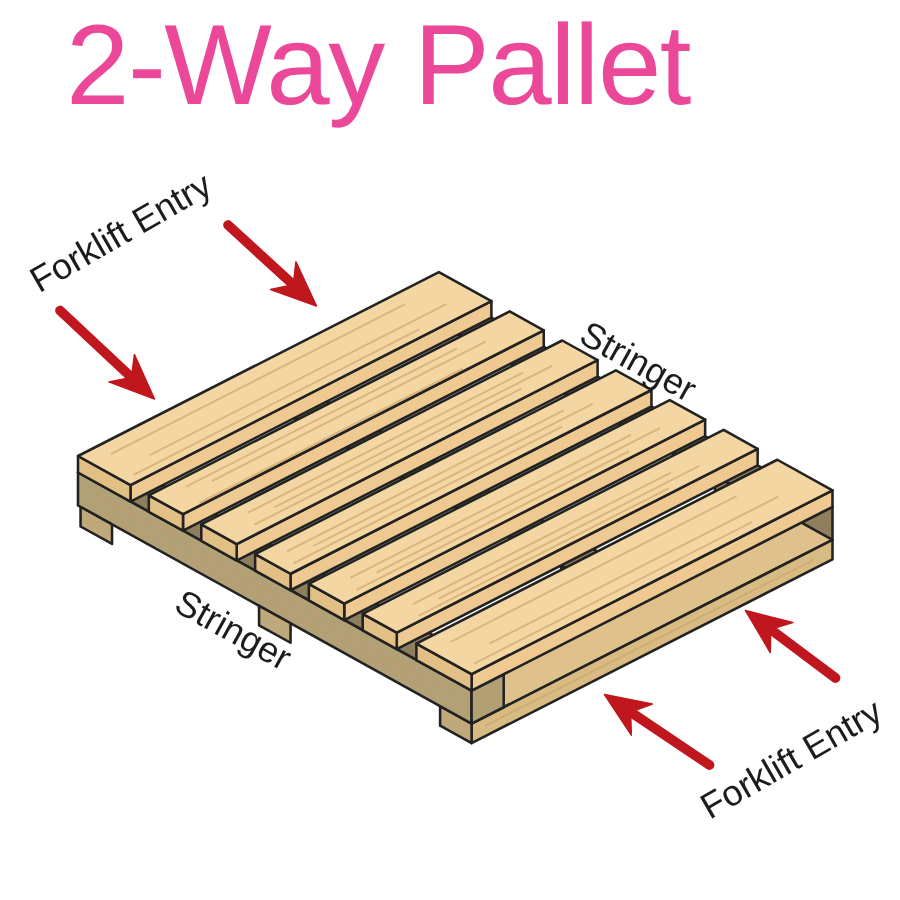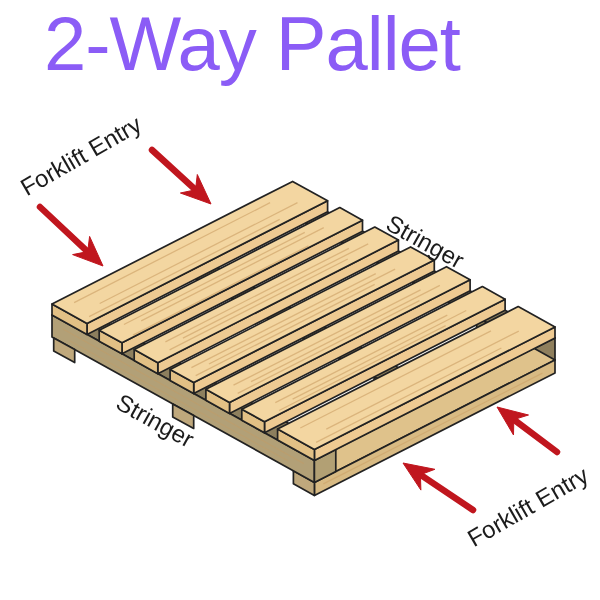--- a/index.html
+++ b/index.html
@@ -1,19 +1,19 @@
 <!DOCTYPE html>
 <html><head>
 <meta charset="utf-8">
 <style>
   html,body{margin:0;padding:0;background:#ffffff;}
   .stage{position:relative;width:600px;height:600px;background:#ffffff;overflow:hidden;
          font-family:"Liberation Sans","DejaVu Sans",sans-serif;}
   .title{position:absolute;top:0px;left:0;width:504px;margin:0;text-align:center;
-         font-size:76px;font-weight:500;letter-spacing:-1px;color:#8b5cf6;line-height:1.15;}
+         font-size:76px;font-weight:500;letter-spacing:-1px;color:#ec4899;line-height:1.15;}
   #pallet-svg{position:absolute;left:0;top:0;}
   .lbl{position:absolute;white-space:nowrap;font-size:24px;color:#1c1c1c;
        transform-origin:center center;}
   #lbl-fl-tl{left:81px;top:156px;transform:translate(-50%,-50%) rotate(-30deg);}
   #lbl-str-tr{left:425px;top:242px;transform:translate(-50%,-50%) rotate(29deg);}
   #lbl-str-bl{left:155px;top:421px;transform:translate(-50%,-50%) rotate(29deg);}
   #lbl-fl-br{left:528px;top:507px;transform:translate(-50%,-50%) rotate(-30deg);}
 </style>
 </head>
 <body>

